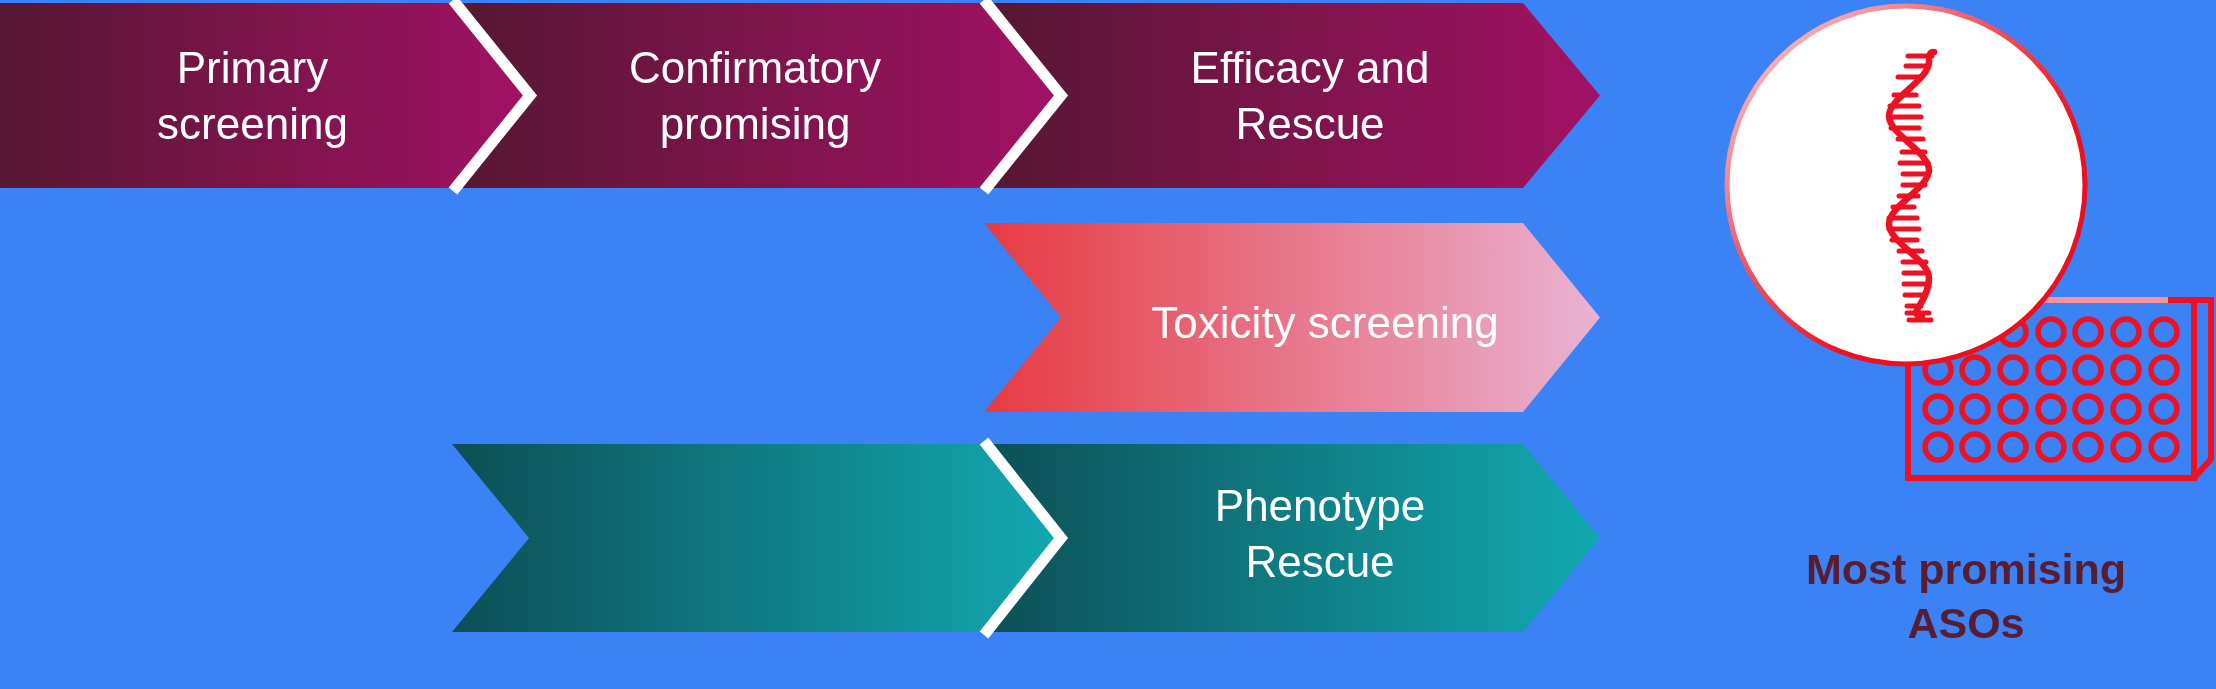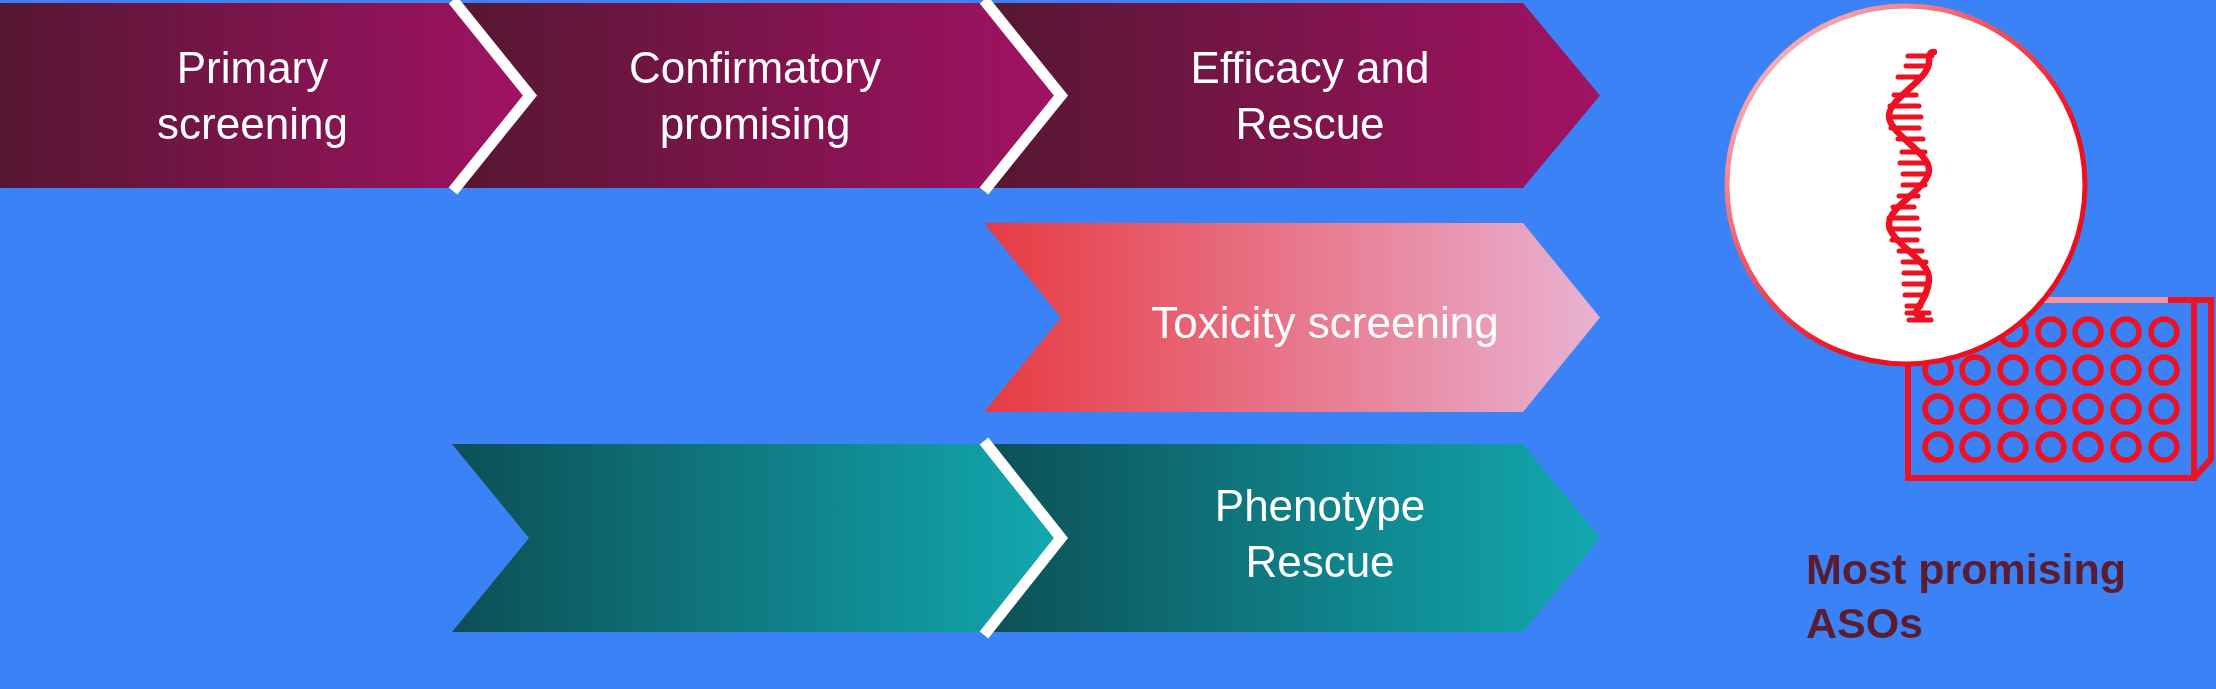--- a/index.html
+++ b/index.html
@@ -16,20 +16,21 @@
     display:flex;align-items:center;justify-content:center;
     text-align:center;
     color:#fff;
     font-size:44px;line-height:56px;font-weight:400;
     white-space:pre-line;
     pointer-events:none;
   }
   .caption{
     position:absolute;
     display:flex;align-items:center;justify-content:center;
+    text-align:center;
     color:#5a1c2f;
     font-size:43px;line-height:54px;font-weight:700;
     white-space:pre-line;
   }
 </style>
 </head>
 <body>
 
 <div class="stage">
 

